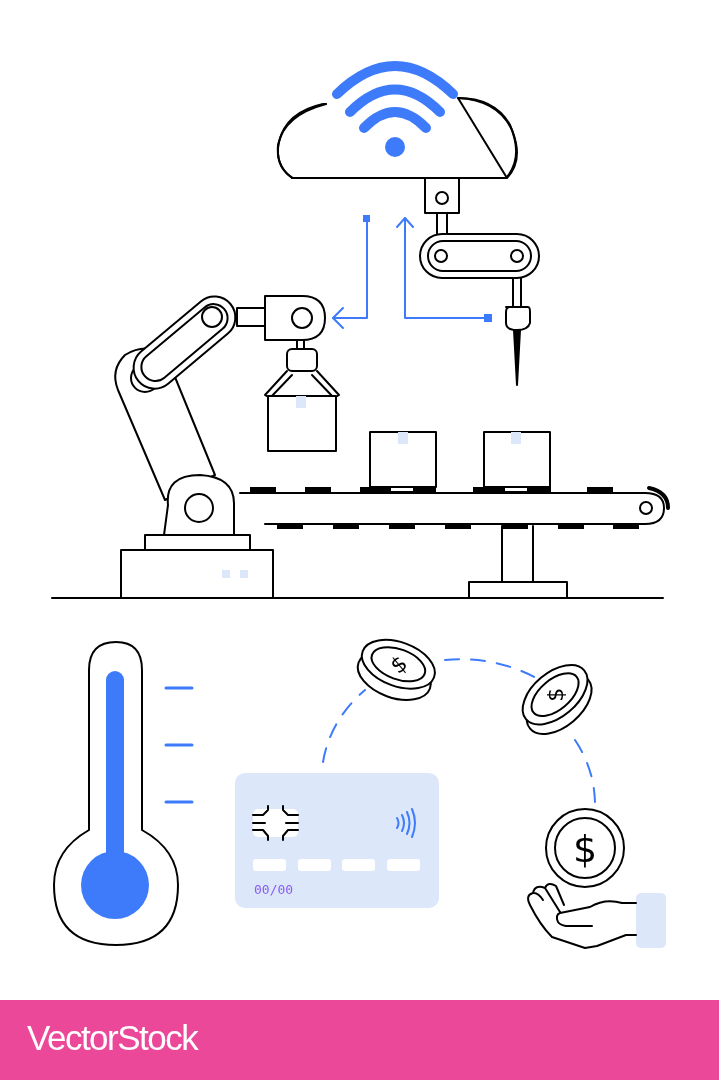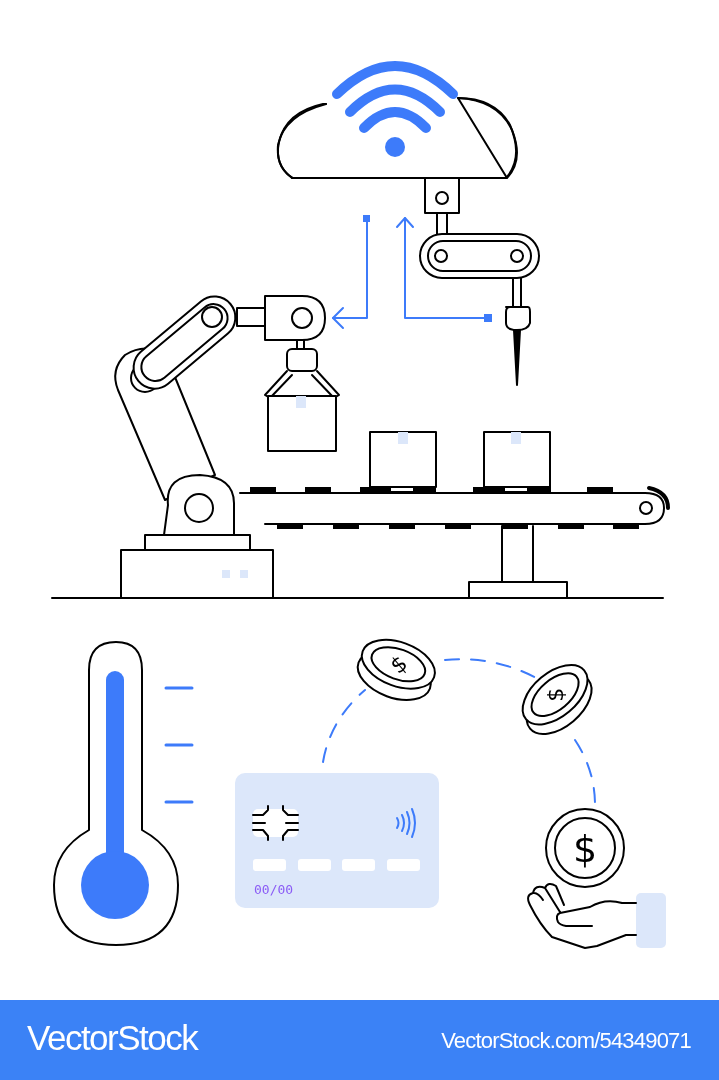--- a/index.html
+++ b/index.html
@@ -1,18 +1,18 @@
 <!DOCTYPE html>
 <html><head>
 <meta charset="utf-8">
 <style>
   html, body { margin: 0; padding: 0; background: #ffffff; }
   body { width: 719px; height: 1080px; position: relative; overflow: hidden; font-family: "Liberation Sans", sans-serif; }
   .art { position: absolute; left: 0; top: 0; width: 719px; height: 1000px; }
-  .footer { position: absolute; left: 0; top: 1000px; width: 719px; height: 80px; background: #3b82f6; color: #ffffff; }
+  .footer { position: absolute; left: 0; top: 1000px; width: 719px; height: 80px; background: #ec4899; color: #ffffff; }
   .brand { position: absolute; left: 27px; top: 18px; font-size: 35px; letter-spacing: -1.5px; font-family: "Liberation Sans", sans-serif; }
   .url { position: absolute; right: 28px; top: 28px; font-size: 22px; letter-spacing: -0.8px; font-family: "Liberation Sans", sans-serif; }
   .card-text { position: absolute; font-family: "DejaVu Sans Mono", monospace; font-size: 13px; color: #8b5cf6; letter-spacing: 0px; }
 </style>
 </head>
 <body>
 
 <div class="art">
 <svg width="719" height="1000" viewBox="0 0 719 1000" xmlns="http://www.w3.org/2000/svg" fill="none" stroke="#000" stroke-width="2" stroke-linecap="round" stroke-linejoin="round">
 
@@ -172,14 +172,13 @@
     <rect x="636" y="893" width="30" height="55" rx="5" fill="#DCE7FA" stroke="none"></rect>
     <path d="M636 903 L622 903 Q605 898 590 907 L560 913 Q555 915 558 922 Q560 925 566 926 L592 926 M636 935 L626 935 L597 946 L585 948 L552 937 Q540 925 530 905 Q525 895 533 893 Q538 892 543 900 M533 893 Q535 884 545 888 L560 912 M545 888 Q548 881 556 886 L564 905"></path>
   </g>
 </svg>
 
 <div class="card-text" style="left:254px; top:882px;">00/00</div>
 </div>
 
 <div class="footer">
   <div class="brand">VectorStock</div>
-  <div class="url">VectorStock.com/54349071</div>
 </div>
 
 </body></html>

